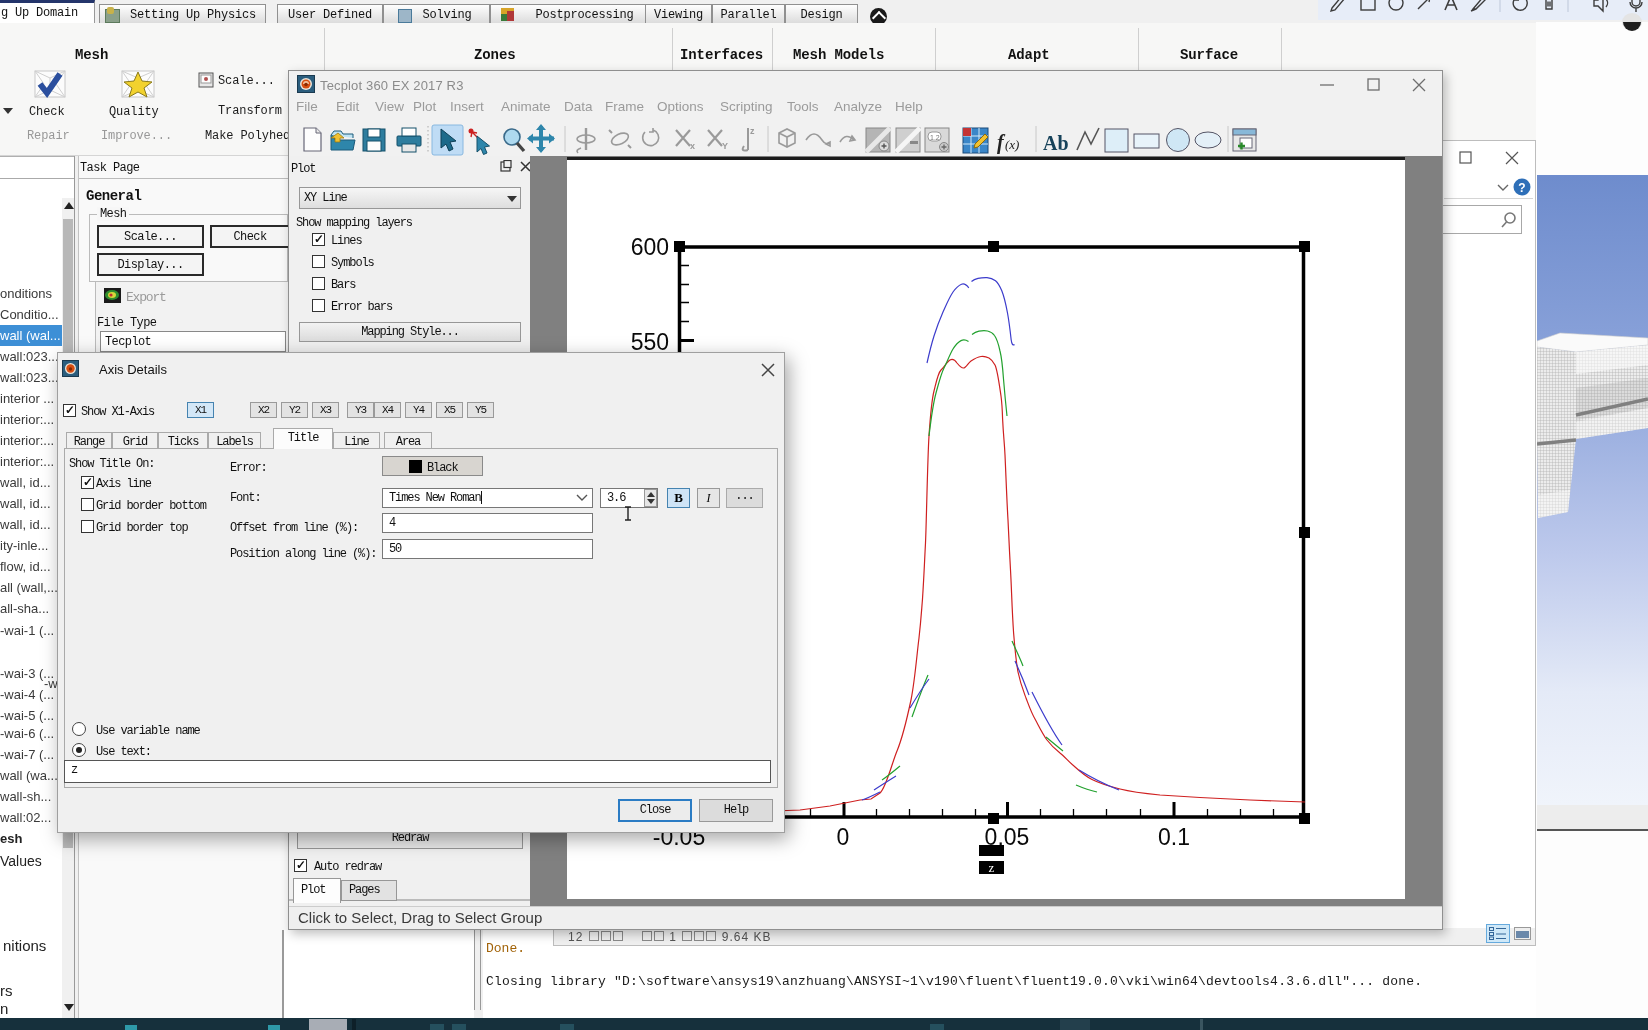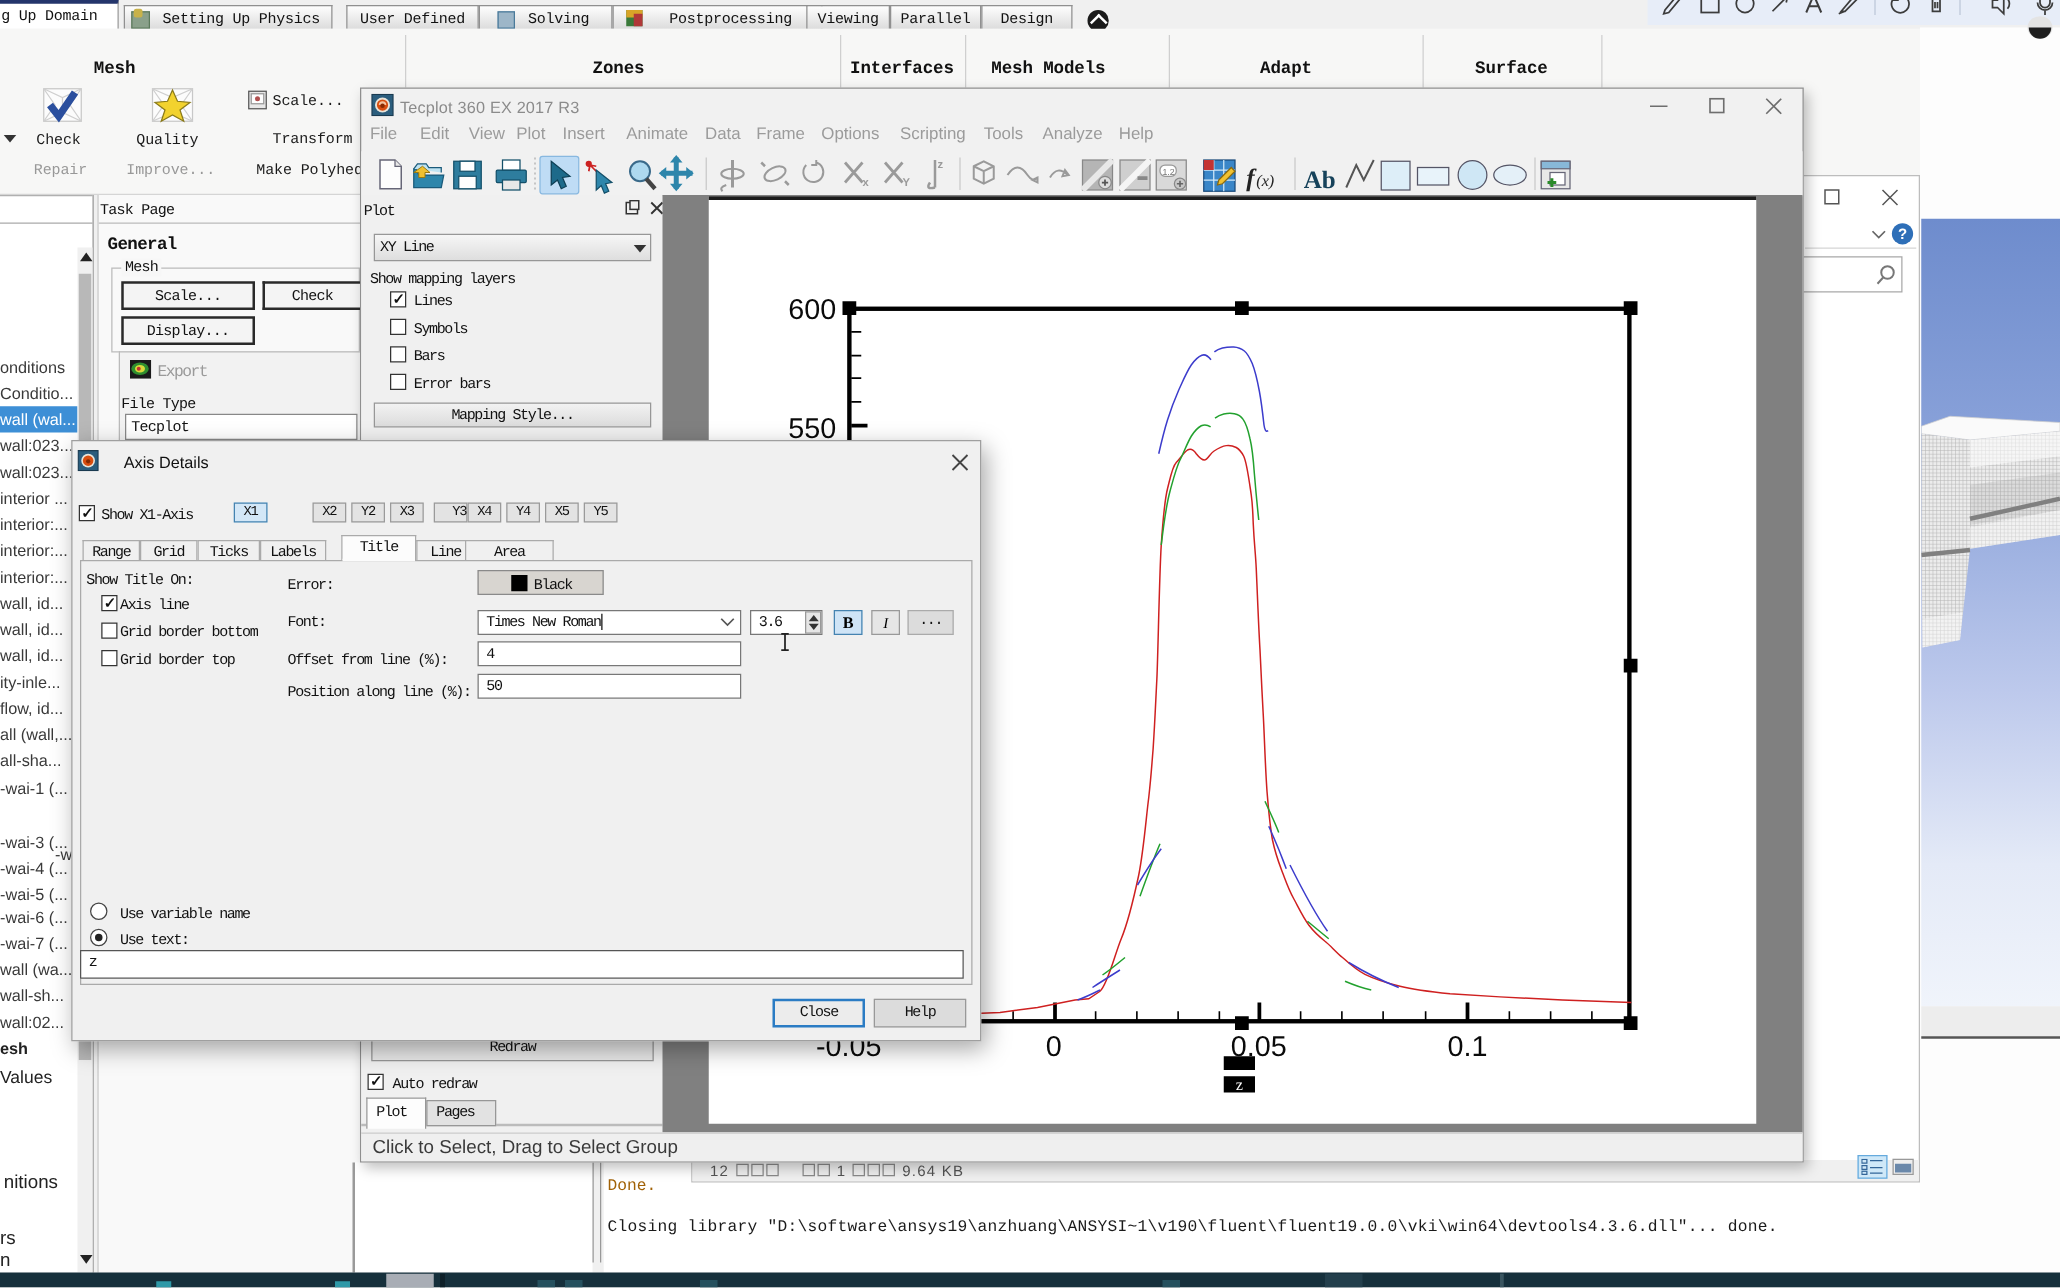--- a/index.html
+++ b/index.html
@@ -532,33 +532,33 @@
       <path d="M4 4 L16 16 M16 4 L4 16"></path>
     </svg>
 
 <div class="cb ck" style="left:63px;top:404px;"></div>
 <div class="dt" style="left:81px;top:405px;">Show X1-Axis</div>
 <div class="xb" style="left:187px;background:#d3e7f7;border-color:#4583b0;">X1</div>
 <div class="xb" style="left:219px;margin-top:32px;">Y1</div>
 <div class="xb" style="left:250px;">X2</div>
 <div class="xb" style="left:281px;">Y2</div>
 <div class="xb" style="left:312px;">X3</div>
-<div class="xb" style="left:347px;text-align:right;">Y3</div>
+<div class="xb" style="left:347px;">Y3</div>
 <div class="xb" style="left:374px;">X4</div>
 <div class="xb" style="left:405px;">Y4</div>
 <div class="xb" style="left:436px;">X5</div>
 <div class="xb" style="left:467px;">Y5</div>
 
 <div class="dtab" style="left:66px;width:46px;">Range</div>
 <div class="dtab" style="left:112px;width:46px;">Grid</div>
 <div class="dtab" style="left:158px;width:50px;">Ticks</div>
 <div class="dtab" style="left:208px;width:53px;">Labels</div>
 <div class="dtab" style="left:273px;width:60px;top:428px;height:21px;background:#fcfcfc;">Title</div>
 <div class="dtab" style="left:333px;width:47px;">Line</div>
-<div class="dtab" style="left:372px;width:71px;">Area</div>
+<div class="dtab" style="left:384px;width:48px;">Area</div>
 
 <div class="abs" style="left:64px;top:448px;width:714px;height:340px;border:1px solid #aaa;box-sizing:border-box;background:#f0f0f0;"></div>
 <div class="abs" style="left:274px;top:447px;width:58px;height:2px;background:#fcfcfc;"></div>
 <div class="dt" style="left:69px;top:457px;">Show Title On:</div>
 <div class="cb ck" style="left:81px;top:476px;"></div>
 <div class="dt" style="left:96px;top:477px;">Axis line</div>
 <div class="cb" style="left:81px;top:498px;"></div>
 <div class="dt" style="left:96px;top:499px;">Grid border bottom</div>
 <div class="cb" style="left:81px;top:520px;"></div>
 <div class="dt" style="left:96px;top:521px;">Grid border top</div>

